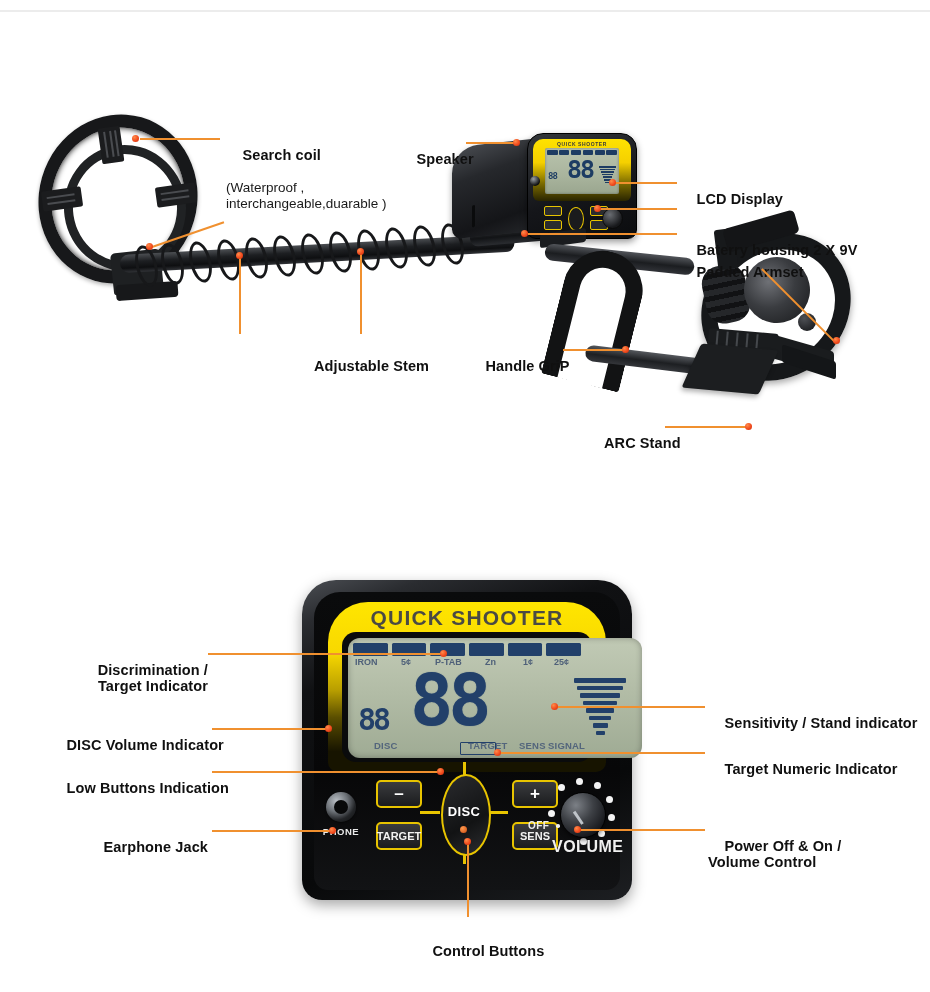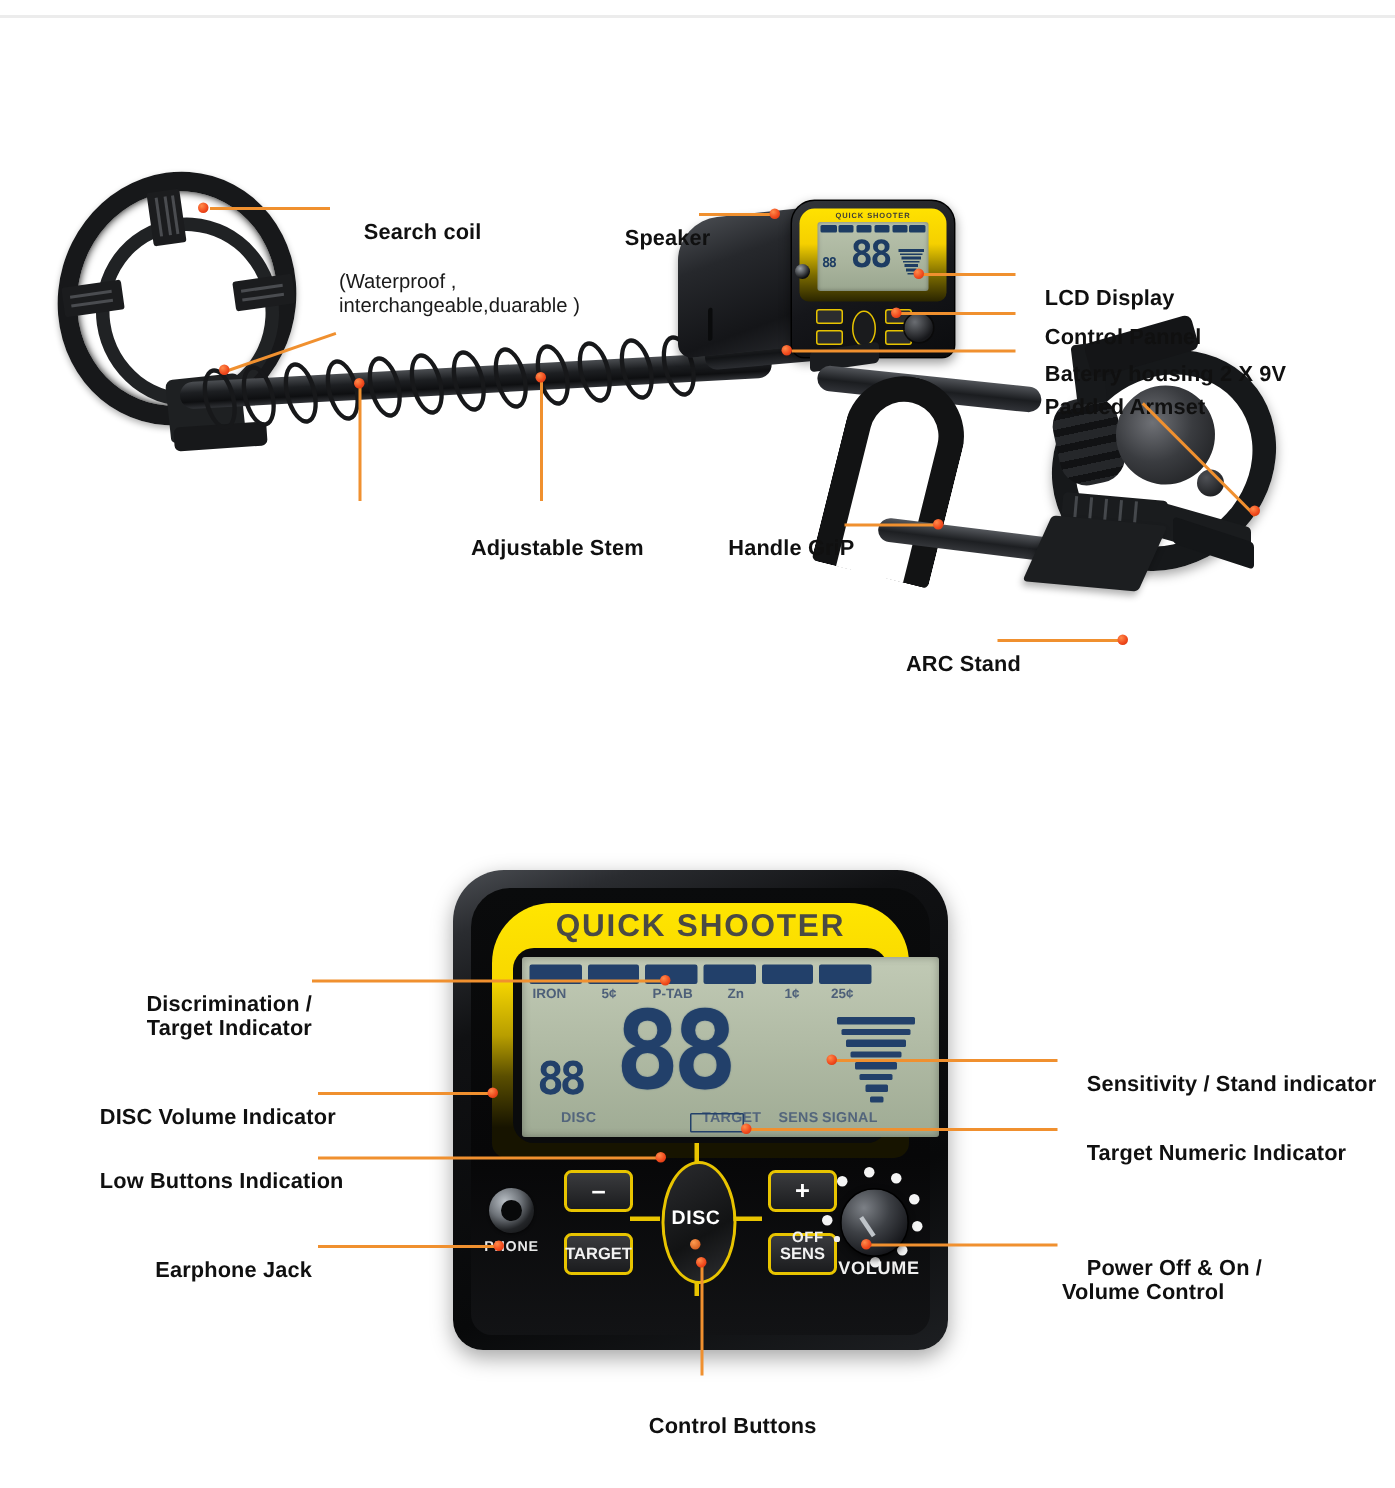--- a/index.html
+++ b/index.html
@@ -152,21 +152,21 @@
     background:linear-gradient(180deg,#ffe600 0%,#f8d800 30%,#b89e00 52%,#5a4e00 68%,#171400 88%);
     border-radius:40px 40px 10px 10px;}
   .yArcCut{position:absolute;left:40px;top:52px;width:250px;height:130px;
     background:#0a0b0c;border-radius:14px;}
   .pBrand{position:absolute;left:26px;top:26px;width:278px;text-align:center;
     font-size:21px;font-weight:bold;color:#4a4a44;letter-spacing:1.2px;
     font-family:"Liberation Sans",sans-serif;}
   
   .pLcd{position:absolute;left:46px;top:58px;width:278px;height:120px;
     background:linear-gradient(180deg,#c1cab5 0%,#b2bca6 45%,#9fab94 100%);
-    border-radius:2px;box-shadow:inset 0 0 6px rgba(0,0,0,.3);}
+    border-radius:12px;box-shadow:inset 0 0 6px rgba(0,0,0,.3);padding-left:16px;}
   .pSegRow{position:absolute;left:5px;top:5px;width:228px;height:13px;display:flex;gap:4px;}
   .pSegRow b{flex:1;background:#22406a;border-radius:1.5px;}
   .pSegLbls{position:absolute;left:5px;top:19px;width:228px;height:13px;}
   .pSegLbls span{position:absolute;font-size:9px;font-weight:bold;color:#4e6079;
     font-family:"Liberation Sans",sans-serif;}
   .pBig{position:absolute;left:62px;top:26px;font-size:72px;line-height:72px;font-weight:bold;
     color:#22406a;font-family:"DejaVu Sans Mono",monospace;letter-spacing:-5px;
     text-shadow:0 0 1px rgba(34,64,106,.6);}
   .pSml{position:absolute;left:10px;top:67px;font-size:30px;line-height:30px;font-weight:bold;
     color:#22406a;font-family:"DejaVu Sans Mono",monospace;letter-spacing:-3px;}
@@ -207,21 +207,21 @@
   
   .vol{position:absolute;left:240px;top:200px;width:78px;height:74px;}
   .volKnob{position:absolute;left:18px;top:12px;width:44px;height:44px;border-radius:50%;
     background:radial-gradient(circle at 34% 28%,#7c8086 0%,#3d4045 40%,#15161a 78%,#08090b 100%);
     border:1px solid #000;box-shadow:0 2px 4px rgba(0,0,0,.5);}
   .volPtr{position:absolute;left:20px;top:16px;width:3px;height:15px;background:#bfc4c9;
     transform:rotate(-34deg);transform-origin:50% 100%;}
   .volDot{position:absolute;width:7px;height:7px;border-radius:50%;background:#f4f4f4;}
   .volOff{position:absolute;left:-14px;top:40px;font-size:10px;font-weight:bold;color:#efefef;letter-spacing:.4px;}
   .volOffDot{position:absolute;left:14px;top:44px;width:3.5px;height:3.5px;border-radius:50%;background:#efefef;}
-  .volLbl{position:absolute;left:10px;top:58px;width:68px;text-align:center;font-size:12px;
+  .volLbl{position:absolute;left:10px;top:58px;width:68px;text-align:center;font-size:16px;
     font-weight:bold;color:#f0f0f0;letter-spacing:.5px;}
 </style>
 </head>
 <body>
 
 <div class="stage">
 
   <div class="toprule"></div>
 
   <div id="topArt">
@@ -349,23 +349,20 @@
   </div>
   <div class="line" style="left:466px;top:142px;width:50px"></div>
   <div class="dot" style="left:513px;top:139px"></div>
 
   <div class="lbl" style="left:680px;top:174px">
     <span>LCD Display</span>
   </div>
   <div class="line" style="left:615px;top:182px;width:62px"></div>
   <div class="dot" style="left:609px;top:179px"></div>
 
-  <div class="lbl" style="left:680px;top:200px">
-    <span>Control Pannel</span>
-  </div>
   <div class="line" style="left:600px;top:208px;width:77px"></div>
   <div class="dot" style="left:594px;top:205px"></div>
 
   <div class="lbl" style="left:680px;top:225px">
     <span>Baterry housing 2 X 9V</span>
   </div>
   <div class="line" style="left:528px;top:233px;width:149px"></div>
   <div class="dot" style="left:521px;top:230px"></div>
 
   <div class="lbl" style="left:680px;top:247px">

